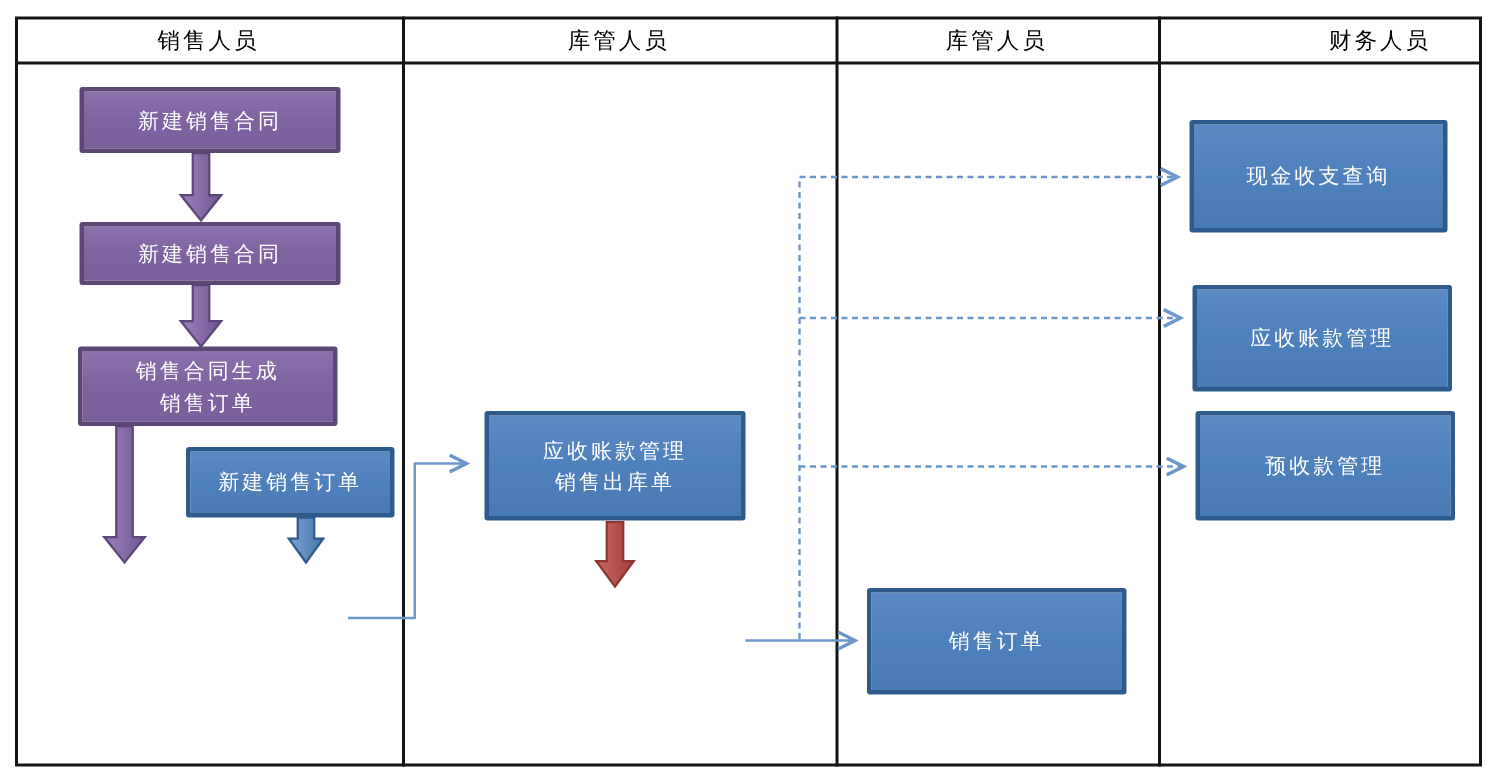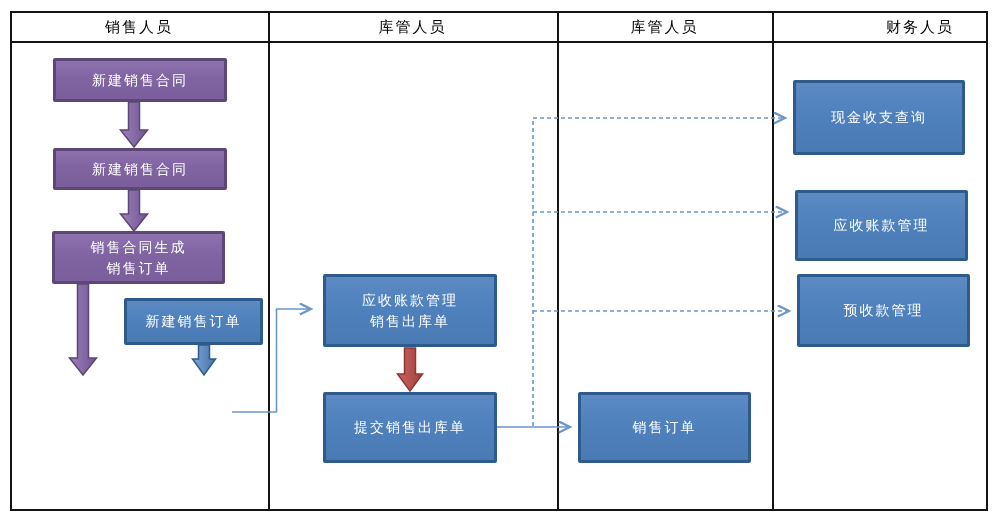--- a/index.html
+++ b/index.html
@@ -103,23 +103,20 @@
     <span>销售订单</span>
   </div>
   <div class="node blue" style="left:124px;top:298px;width:139px;height:47px">
     <span>新建销售订单</span>
   </div>
 
   <div class="node blue" style="left:323px;top:274px;width:174px;height:73px">
     <span>应收账款管理</span>
     <span>销售出库单</span>
   </div>
-  <div class="node blue" style="left:323px;top:392px;width:174px;height:71px">
-    <span>提交销售出库单</span>
-  </div>
 
   <div class="node blue" style="left:578px;top:392px;width:173px;height:71px">
     <span>销售订单</span>
   </div>
 
   <div class="node blue" style="left:793px;top:80px;width:172px;height:75px">
     <span>现金收支查询</span>
   </div>
   <div class="node blue" style="left:795px;top:190px;width:173px;height:71px">
     <span>应收账款管理</span>

